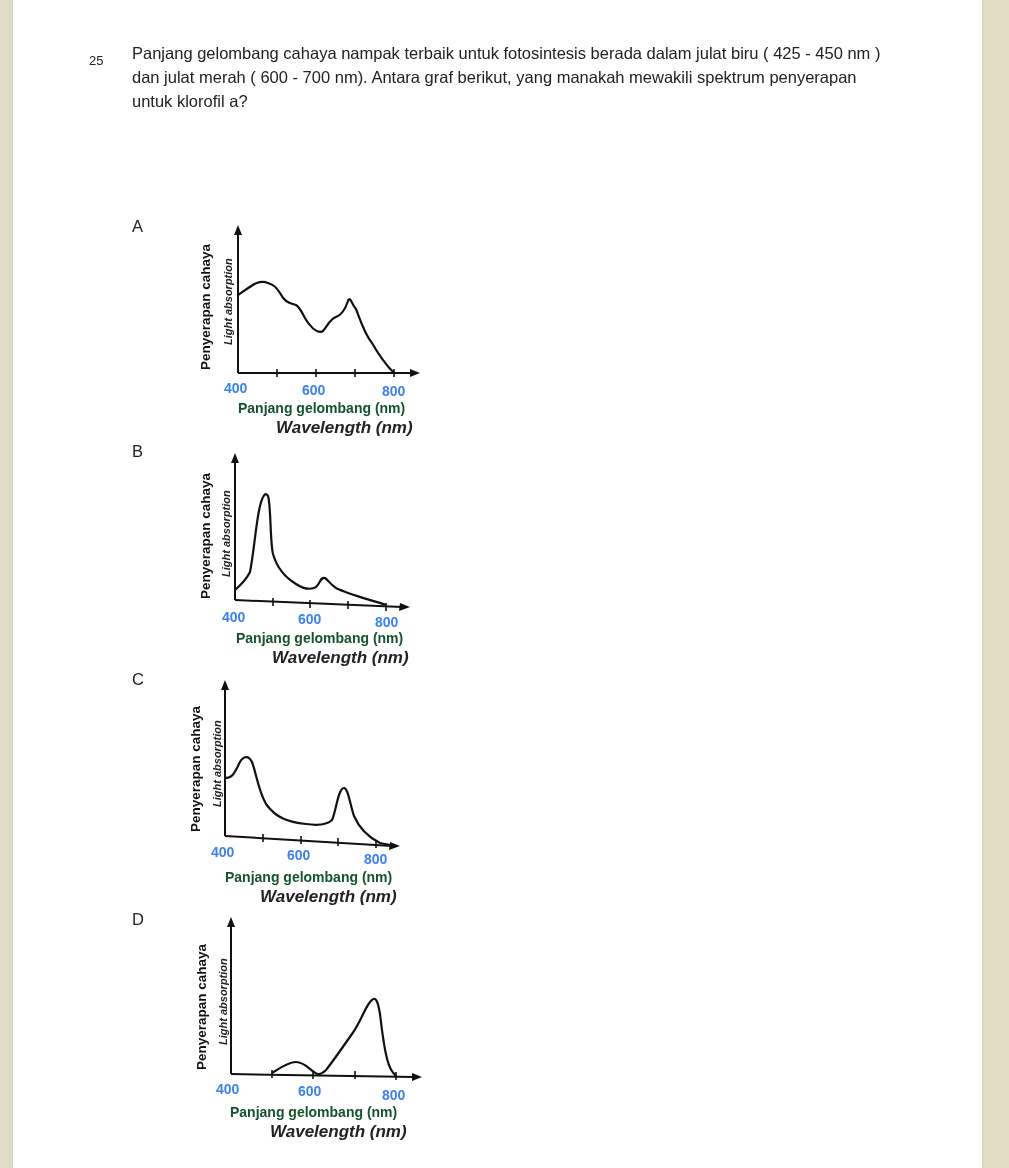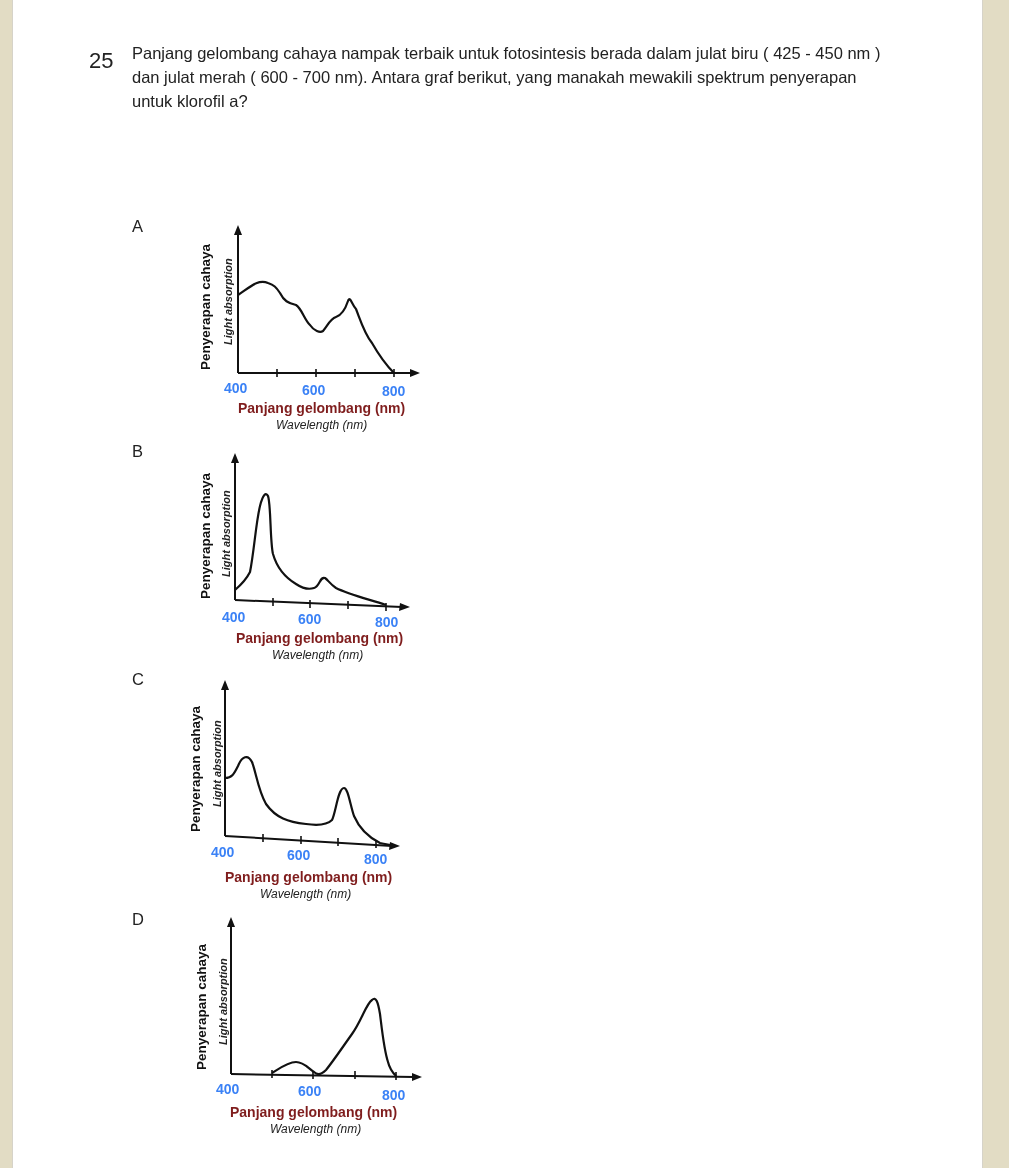--- a/index.html
+++ b/index.html
@@ -4,32 +4,32 @@
 <style>
   html, body { margin: 0; padding: 0; }
   body {
     width: 1009px; height: 1168px; position: relative; overflow: hidden;
     background: #ffffff;
     font-family: "Liberation Sans", sans-serif;
     color: #222;
   }
   .strip-left { position: absolute; left: 0; top: 0; width: 12px; height: 1168px; background: #e2dcc4; border-right: 1px solid #d6d3c9; }
   .strip-right { position: absolute; left: 982px; top: 0; width: 27px; height: 1168px; background: #e2dcc4; border-left: 1px solid #d6d3c9; }
-  .qnum { position: absolute; left: 89px; top: 49px; font-size: 22px; line-height: 24px; }
+  .qnum { position: absolute; left: 89px; top: 49px; font-size: 13px; line-height: 24px; }
   .qtext { position: absolute; left: 132px; top: 41px; width: 760px; font-size: 16.5px; line-height: 24px; }
   .qtext .en { font-style: italic; }
   .opt-letter { position: absolute; left: 132px; font-size: 16.5px; }
   .graph { position: absolute; left: 180px; width: 260px; height: 230px; }
   .graph svg { position: absolute; left: 0; top: 0; overflow: visible; }
   .ylab { position: absolute; transform: rotate(-90deg); transform-origin: left top; white-space: nowrap; font-family: "Liberation Sans", sans-serif; }
   .ylab-ms { font-size: 13.5px; font-weight: bold; color: #111; }
   .ylab-en { font-size: 11px; font-style: italic; font-weight: bold; color: #222; }
   .tick { position: absolute; font-size: 14px; font-weight: bold; color: #3b82f6; }
-  .xlab-ms { position: absolute; font-size: 14px; font-weight: bold; white-space: nowrap; color: #7f1d1d; }
-  .xlab-en { position: absolute; font-size: 12px; font-style: italic; font-weight: normal; white-space: nowrap; color: #222; }
+  .xlab-ms { position: absolute; font-size: 14px; font-weight: bold; white-space: nowrap; color: #14532d; }
+  .xlab-en { position: absolute; font-size: 17px; font-style: italic; font-weight: bold; white-space: nowrap; color: #222; }
 </style>
 </head>
 <body>
 
 <div class="strip-left"></div>
 <div class="strip-right"></div>
 
 <div class="qnum">25</div>
 <div class="qtext">
   <div class="ms">Panjang gelombang cahaya nampak terbaik untuk fotosintesis berada dalam julat biru ( 425 - 450 nm ) dan julat merah ( 600 - 700 nm). Antara graf berikut, yang manakah mewakili spektrum penyerapan untuk klorofil a?</div>

